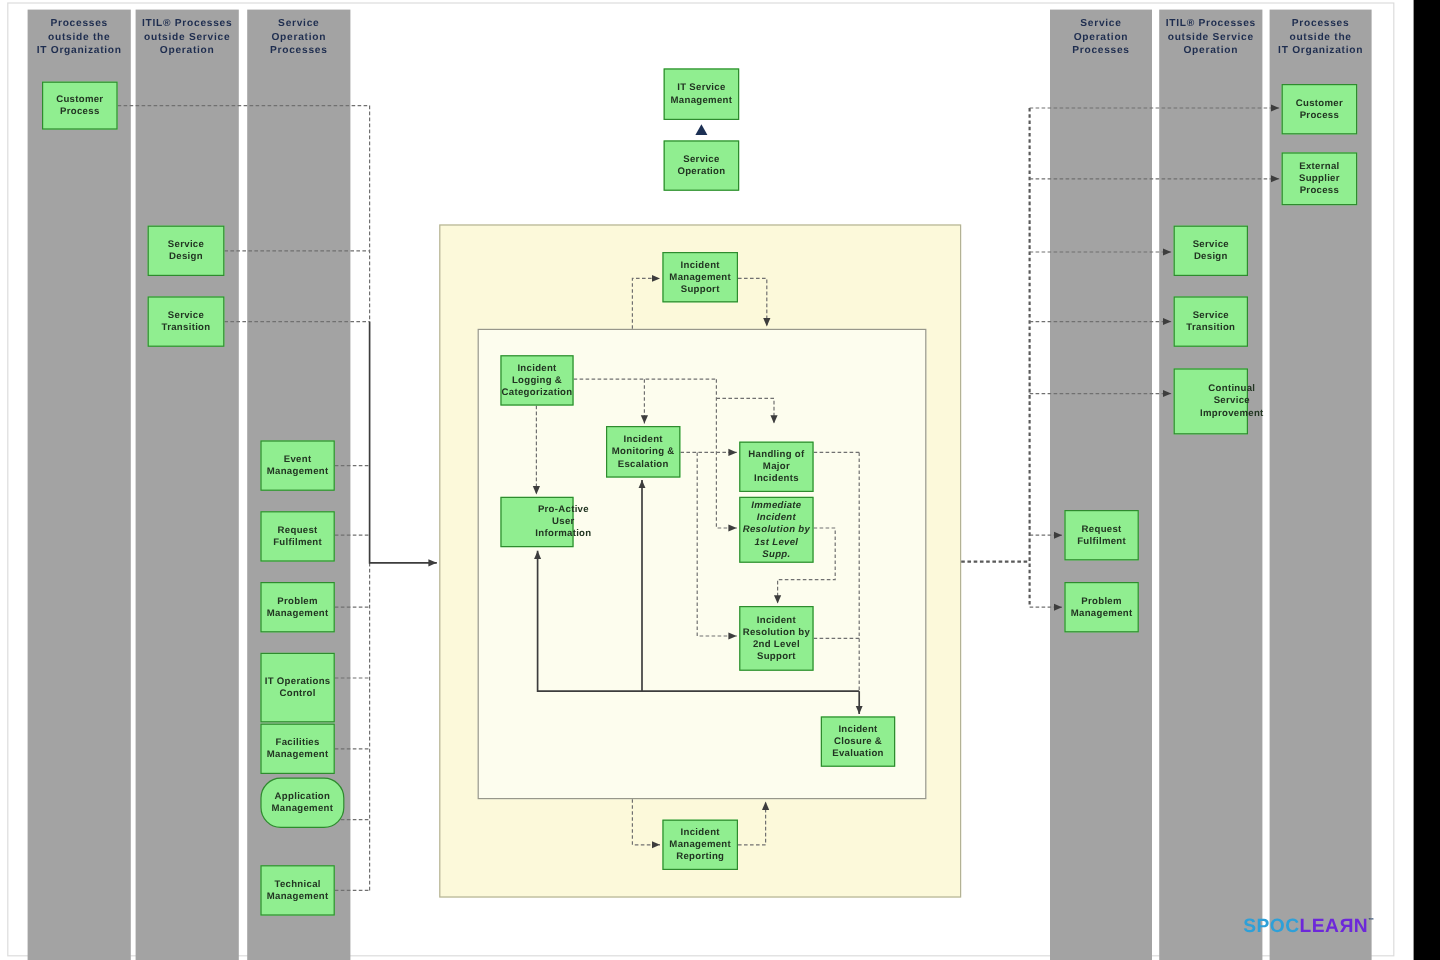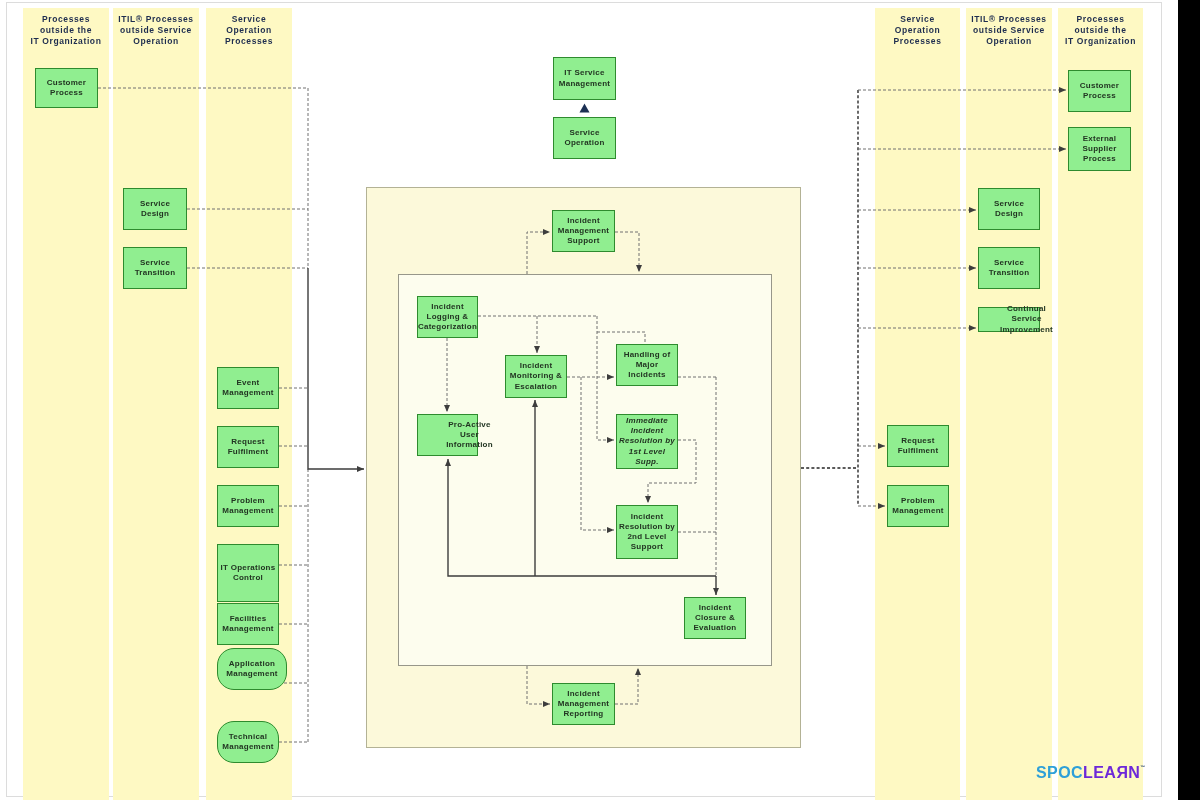--- a/index.html
+++ b/index.html
@@ -1,20 +1,20 @@
 <!DOCTYPE html>
 <html><head>
 <meta charset="utf-8">
 <style>
   html,body{margin:0;padding:0;background:#fff;}
   .stage{position:relative;width:1200px;height:800px;background:#fff;overflow:hidden;
          font-family:"Liberation Sans",sans-serif;}
   .canvas-border{position:absolute;left:6px;top:2px;width:1156px;height:795px;
          border:1px solid #dcdcdc;box-sizing:border-box;z-index:0;}
-  .lane{position:absolute;top:8px;height:792px;background:#fef9c3;z-index:1;}
+  .lane{position:absolute;top:8px;height:792px;background:#a3a3a3;z-index:1;}
   .hdr{padding-top:6px;text-align:center;white-space:pre-line;font-size:8.5px;
        font-weight:700;letter-spacing:.6px;color:#1e2d4f;line-height:1.3;}
   .ygroup{position:absolute;box-sizing:border-box;z-index:2;}
   .outer-group{left:366px;top:187px;width:435px;height:561px;background:#fcf9da;border:1px solid #b3b295;}
   .inner-group{left:398px;top:274px;width:374px;height:392px;background:#fdfdee;border:1px solid #97978a;z-index:3;}
   svg.connectors{position:absolute;left:0;top:0;width:1200px;height:800px;z-index:5;pointer-events:none;}
   .gbox{position:absolute;box-sizing:border-box;background:#90ee90;border:1.5px solid #2e8b2e;
         display:flex;align-items:center;justify-content:center;text-align:center;
         white-space:pre-line;font-size:8px;font-weight:700;letter-spacing:.25px;
         line-height:1.28;color:#223522;z-index:10;}
@@ -150,50 +150,50 @@
   <div class="gbox" style="left:217px;top:426px;width:62px;height:42px;">Request
 Fulfilment</div>
   <div class="gbox" style="left:217px;top:485px;width:62px;height:42px;">Problem
 Management</div>
   <div class="gbox" style="left:217px;top:544px;width:62px;height:58px;">IT Operations
 Control</div>
   <div class="gbox" style="left:217px;top:603px;width:62px;height:42px;">Facilities
 Management</div>
   <div class="gbox" style="left:217px;top:648px;width:70px;height:42px;border-radius:17px;">Application
 Management</div>
-  <div class="gbox" style="left:217px;top:721px;width:62px;height:42px;border-radius:17px;">Technical
+  <div class="gbox" style="left:217px;top:721px;width:62px;height:42px;">Technical
 Management</div>
 
   <div class="gbox" style="left:1068px;top:70px;width:63px;height:42px;">Customer
 Process</div>
   <div class="gbox" style="left:1068px;top:127px;width:63px;height:44px;">External
 Supplier
 Process</div>
   <div class="gbox" style="left:978px;top:188px;width:62px;height:42px;">Service
 Design</div>
   <div class="gbox" style="left:978px;top:247px;width:62px;height:42px;">Service
 Transition</div>
-  <div class="gbox" style="left:978px;top:307px;width:62px;height:25px;padding-left:35px;">Continual
+  <div class="gbox" style="left:978px;top:307px;width:62px;height:55px;padding-left:35px;">Continual
 Service
 Improvement</div>
   <div class="gbox" style="left:887px;top:425px;width:62px;height:42px;">Request
 Fulfilment</div>
   <div class="gbox" style="left:887px;top:485px;width:62px;height:42px;">Problem
 Management</div>
 
   <div class="gbox" style="left:552px;top:210px;width:63px;height:42px;">Incident
 Management
 Support</div>
   <div class="gbox" style="left:417px;top:296px;width:61px;height:42px;">Incident
 Logging &amp;
 Categorization</div>
   <div class="gbox" style="left:505px;top:355px;width:62px;height:43px;">Incident
 Monitoring &amp;
 Escalation</div>
-  <div class="gbox" style="left:616px;top:344px;width:62px;height:42px;">Handling of
+  <div class="gbox" style="left:616px;top:368px;width:62px;height:42px;">Handling of
 Major
 Incidents</div>
   <div class="gbox" style="left:417px;top:414px;width:61px;height:42px;padding-left:44px;">Pro-Active
 User
 Information</div>
   <div class="gbox" style="left:616px;top:414px;width:62px;height:55px;font-style:italic;">Immediate
 Incident
 Resolution by
 1st Level
 Supp.</div>

